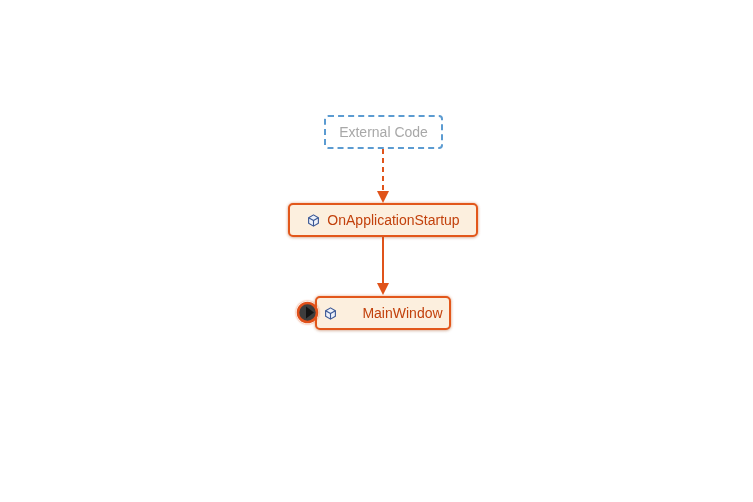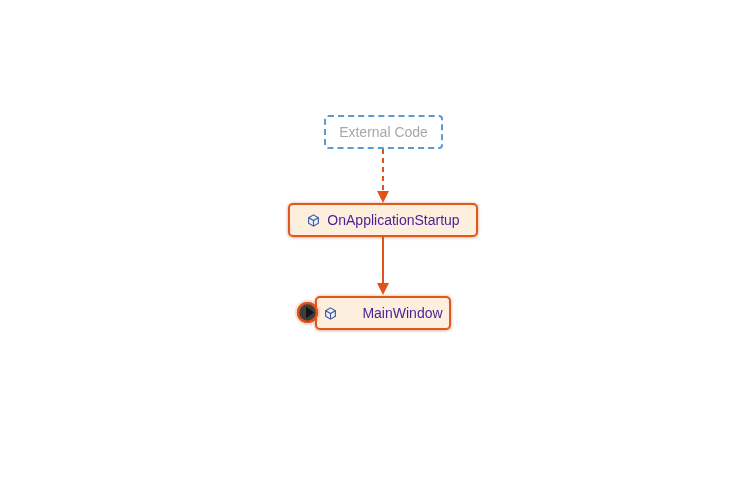--- a/index.html
+++ b/index.html
@@ -32,21 +32,21 @@
     left: 324px; top: 115px;
     width: 119px; height: 34px;
     border: 2px dashed #5b9bd1;
     border-radius: 4px;
     background: #ffffff;
     color: #a8a8a8;
   }
   .node-method {
     border: 2px solid #e2571b;
     background: #fcefde;
-    color: #4c1d95;
+    color: #c2410c;
     box-shadow: 0 0 3px rgba(226,90,30,0.45), 0 1px 3px rgba(120,90,60,0.25);
   }
   .node-onappstartup {
     left: 288px; top: 203px;
     width: 190px; height: 34px;
   }
   .node-mainwindow {
     left: 315px; top: 296px;
     width: 136px; height: 34px; gap: 24px;
   }

